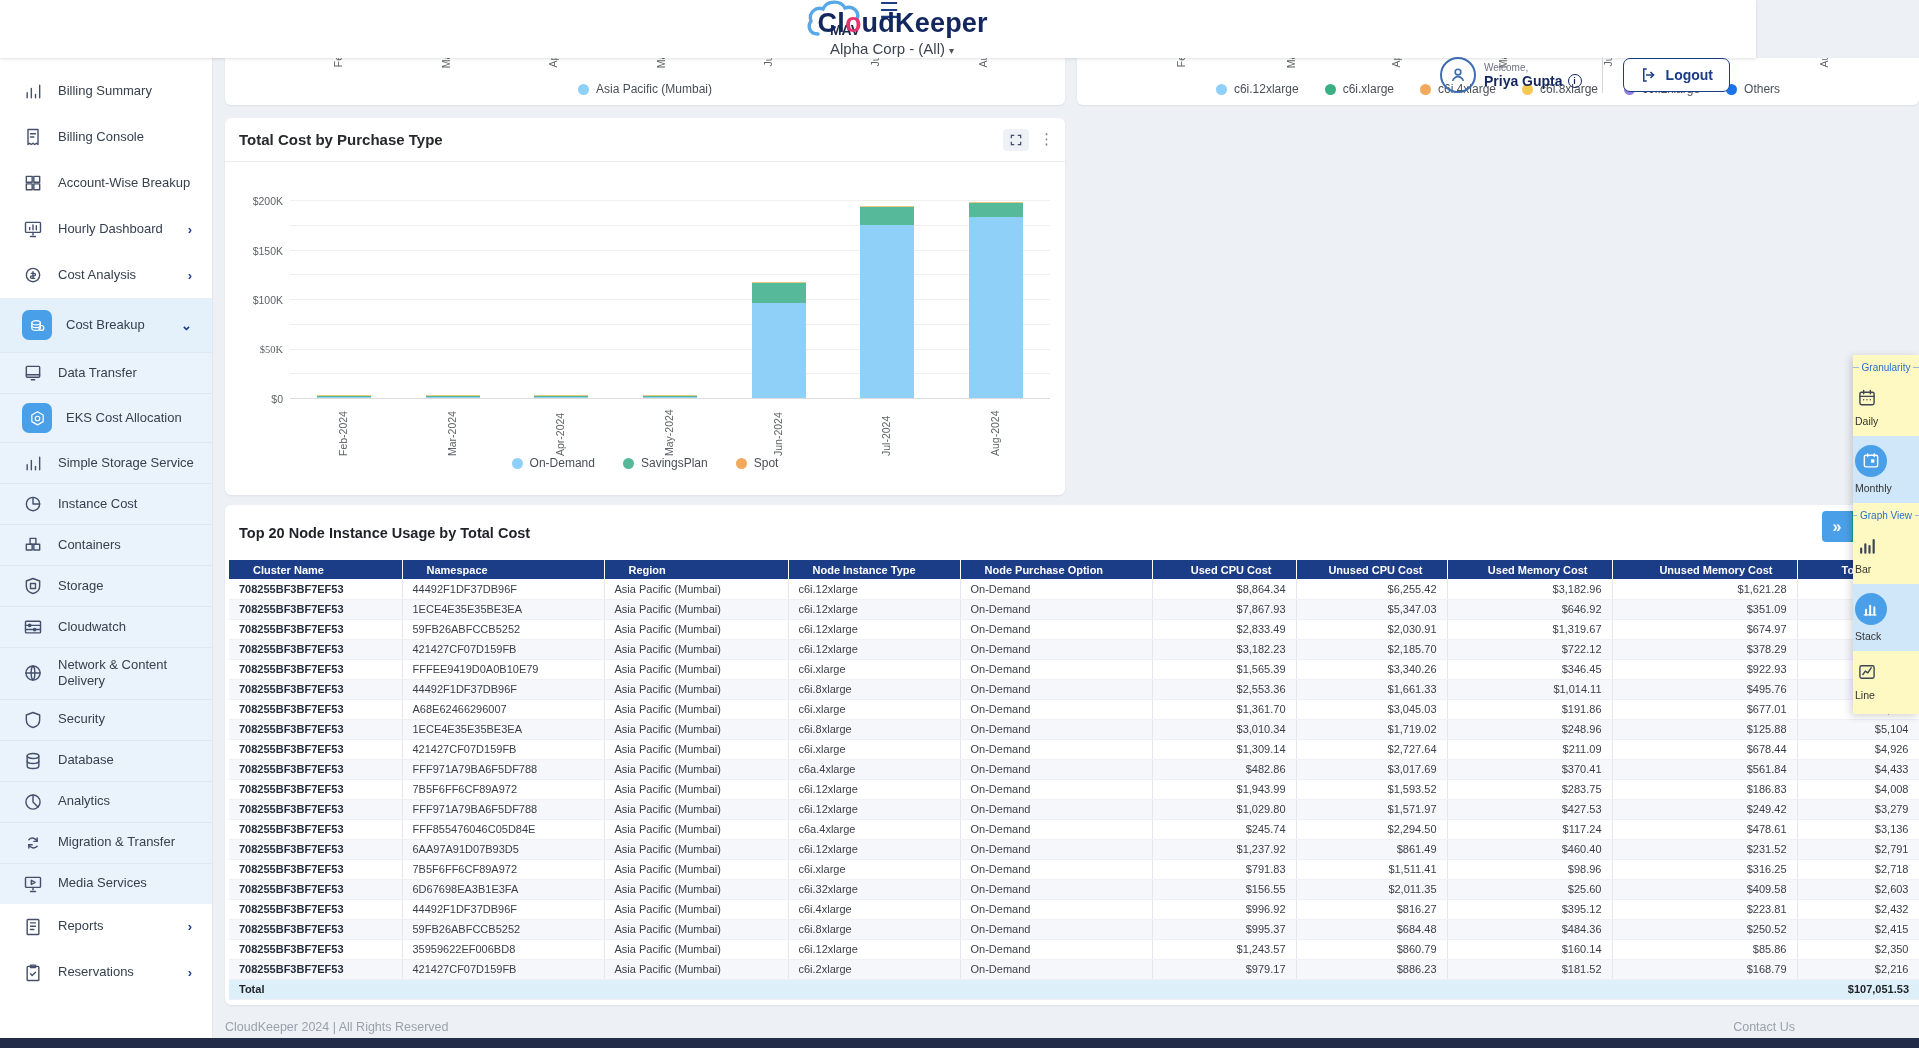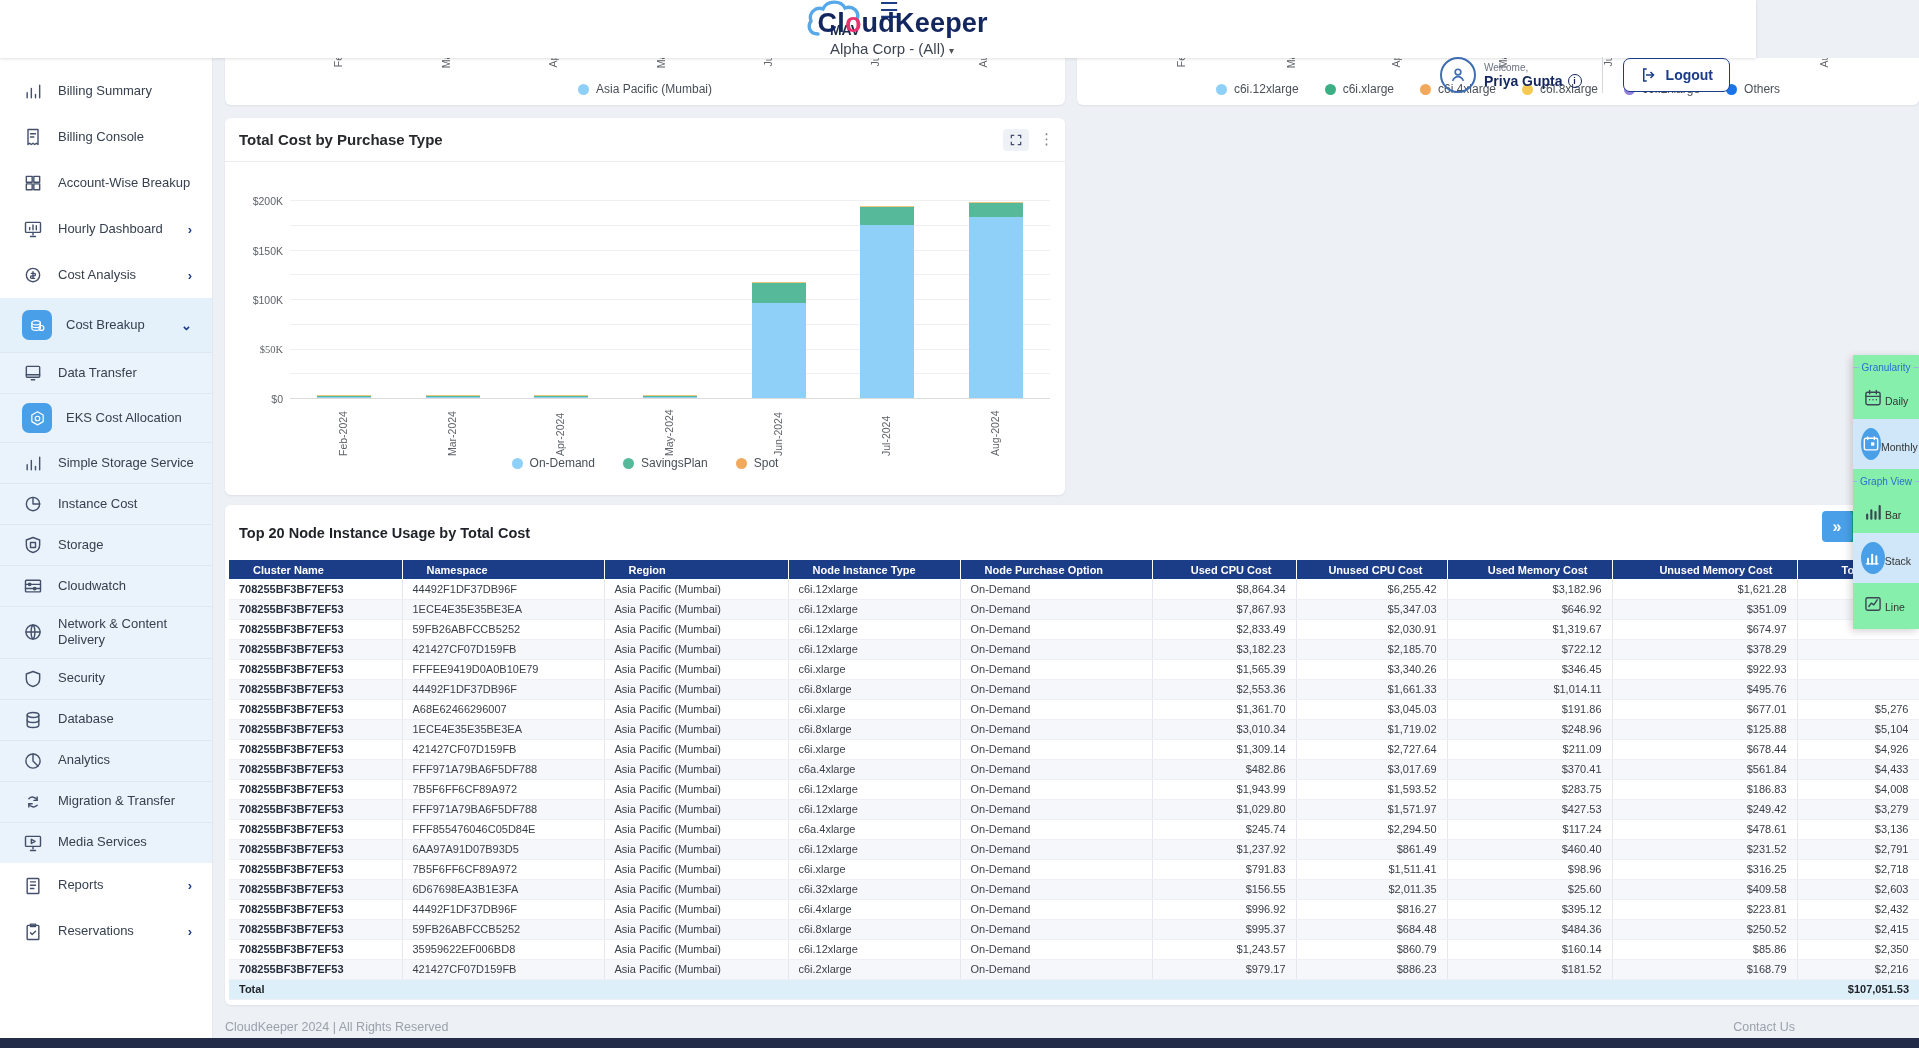--- a/index.html
+++ b/index.html
@@ -73,24 +73,24 @@
   .usage-table th { background:#1b3c87; color:#fff; font-weight:bold; text-align:left; height:19px; padding:2px 24px; border-right:1px solid rgba(255,255,255,.28); white-space:nowrap; overflow:hidden; }
   .usage-table th.num, .usage-table td.num { text-align:right; }
   .usage-table td { height:20px; padding:2px 10px; border-right:1px solid #e4e7ee; border-bottom:1px solid #eef0f5; color:#3a4049; white-space:nowrap; overflow:hidden; }
   .usage-table tr:nth-child(even) td { background:#f6f7fb; }
   .usage-table td.c1 { font-weight:bold; color:#232c3d; }
   .usage-table tr.total-row td { background:#ddf0f9; font-weight:bold; color:#1e2127; border-right:none; }
   .expand-btn { position:absolute; right:67px; top:6px; width:30px; height:31px; background:#4aa0e8; border:none; border-radius:4px; color:#fff; font-size:16px; font-weight:bold; cursor:pointer; z-index:6; }
   .export-sliver { position:absolute; right:43px; top:6px; width:30px; height:31px; background:#17a589; border-radius:4px; z-index:5; }
 
   
-  .float-panel { position:absolute; right:0; top:355px; width:66px; background:#86efac; box-shadow:-2px 2px 8px rgba(0,0,0,.18); z-index:10; padding-bottom:4px; }
+  .float-panel { position:absolute; right:0; top:355px; width:66px; background:#fef9c3; box-shadow:-2px 2px 8px rgba(0,0,0,.18); z-index:10; padding-bottom:4px; }
   .fp-title { display:flex; align-items:center; gap:3px; color:#2d6fce; font-size:10px; white-space:nowrap; margin:7px 0 4px 0; }
   .fp-title:before, .fp-title:after { content:""; flex:1; border-top:1px solid #9db8dd; }
-  .fp-item { display:flex; flex-direction:row; align-items:center; padding:9px 8px; cursor:pointer; color:#424a56; }
+  .fp-item { display:flex; flex-direction:column; padding:9px 2px; cursor:pointer; color:#424a56; }
   .fp-item .fp-ic { width:24px; height:24px; display:flex; align-items:center; justify-content:center; color:#3c4654; }
   .fp-item .fp-lab { font-size:10.5px; margin-top:5px; color:#333; }
   .fp-item.sel { background:#cfe7f8; }
   .fp-item.sel .fp-ic { width:32px; height:32px; background:#4aa0e8; border-radius:50%; color:#fff; }
 
   
   .footer { position:absolute; left:12px; right:12px; top:952px; height:34px; display:flex; align-items:center; }
   .footer .f-left { font-size:12.5px; color:#9aa1ab; }
   .footer .f-right { margin-left:auto; font-size:12.5px; color:#9aa1ab; margin-right:112px; cursor:pointer; }
   .bottom-bar { position:absolute; left:0; bottom:0; width:1919px; height:10px; background:#222b47; z-index:40; }
@@ -226,20 +226,30 @@
       <span class="s-label">Simple Storage Service</span>
     </div>
     <div class="side-item submenu">
       <span class="s-icon">
         <svg viewBox="0 0 24 24" fill="none" stroke="currentColor" stroke-width="1.7" stroke-linecap="round" stroke-linejoin="round">
           <circle cx="12" cy="12" r="8"></circle>
           <path d="M12 4v8h8"></path>
         </svg>
       </span>
       <span class="s-label">Instance Cost</span>
+    </div>
+    <div class="side-item submenu">
+      <span class="s-icon">
+        <svg viewBox="0 0 24 24" fill="none" stroke="currentColor" stroke-width="1.7" stroke-linecap="round" stroke-linejoin="round">
+          <rect x="4" y="11" width="7" height="7"></rect>
+          <rect x="13" y="11" width="7" height="7"></rect>
+          <rect x="8.5" y="4" width="7" height="7"></rect>
+        </svg>
+      </span>
+      <span class="s-label">Containers</span>
     </div>
     <div class="side-item submenu">
       <span class="s-icon">
         <svg viewBox="0 0 24 24" fill="none" stroke="currentColor" stroke-width="1.7" stroke-linecap="round" stroke-linejoin="round">
           <path d="M12 3l8 3v6c0 5-3.5 8-8 9-4.5-1-8-4-8-9V6z"></path>
           <rect x="9" y="9" width="6" height="6"></rect>
         </svg>
       </span>
       <span class="s-label">Storage</span>
     </div>

